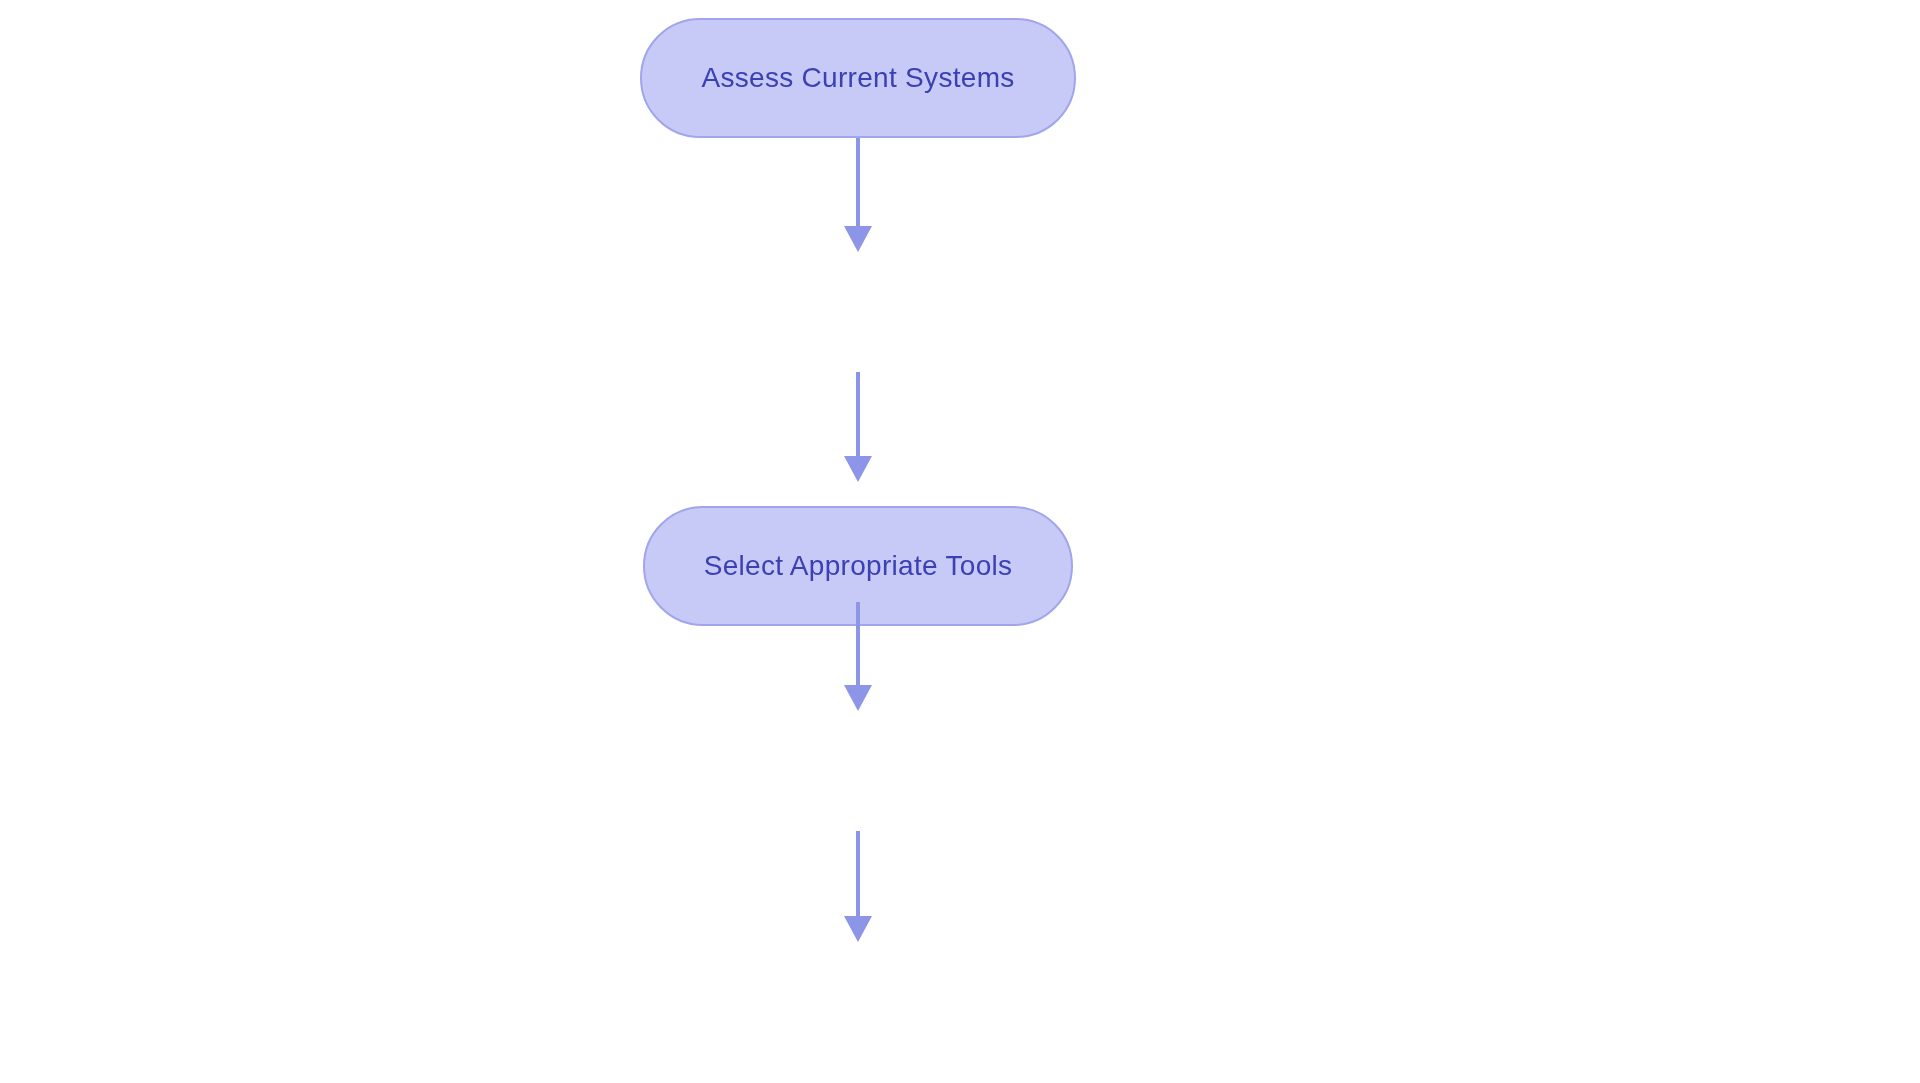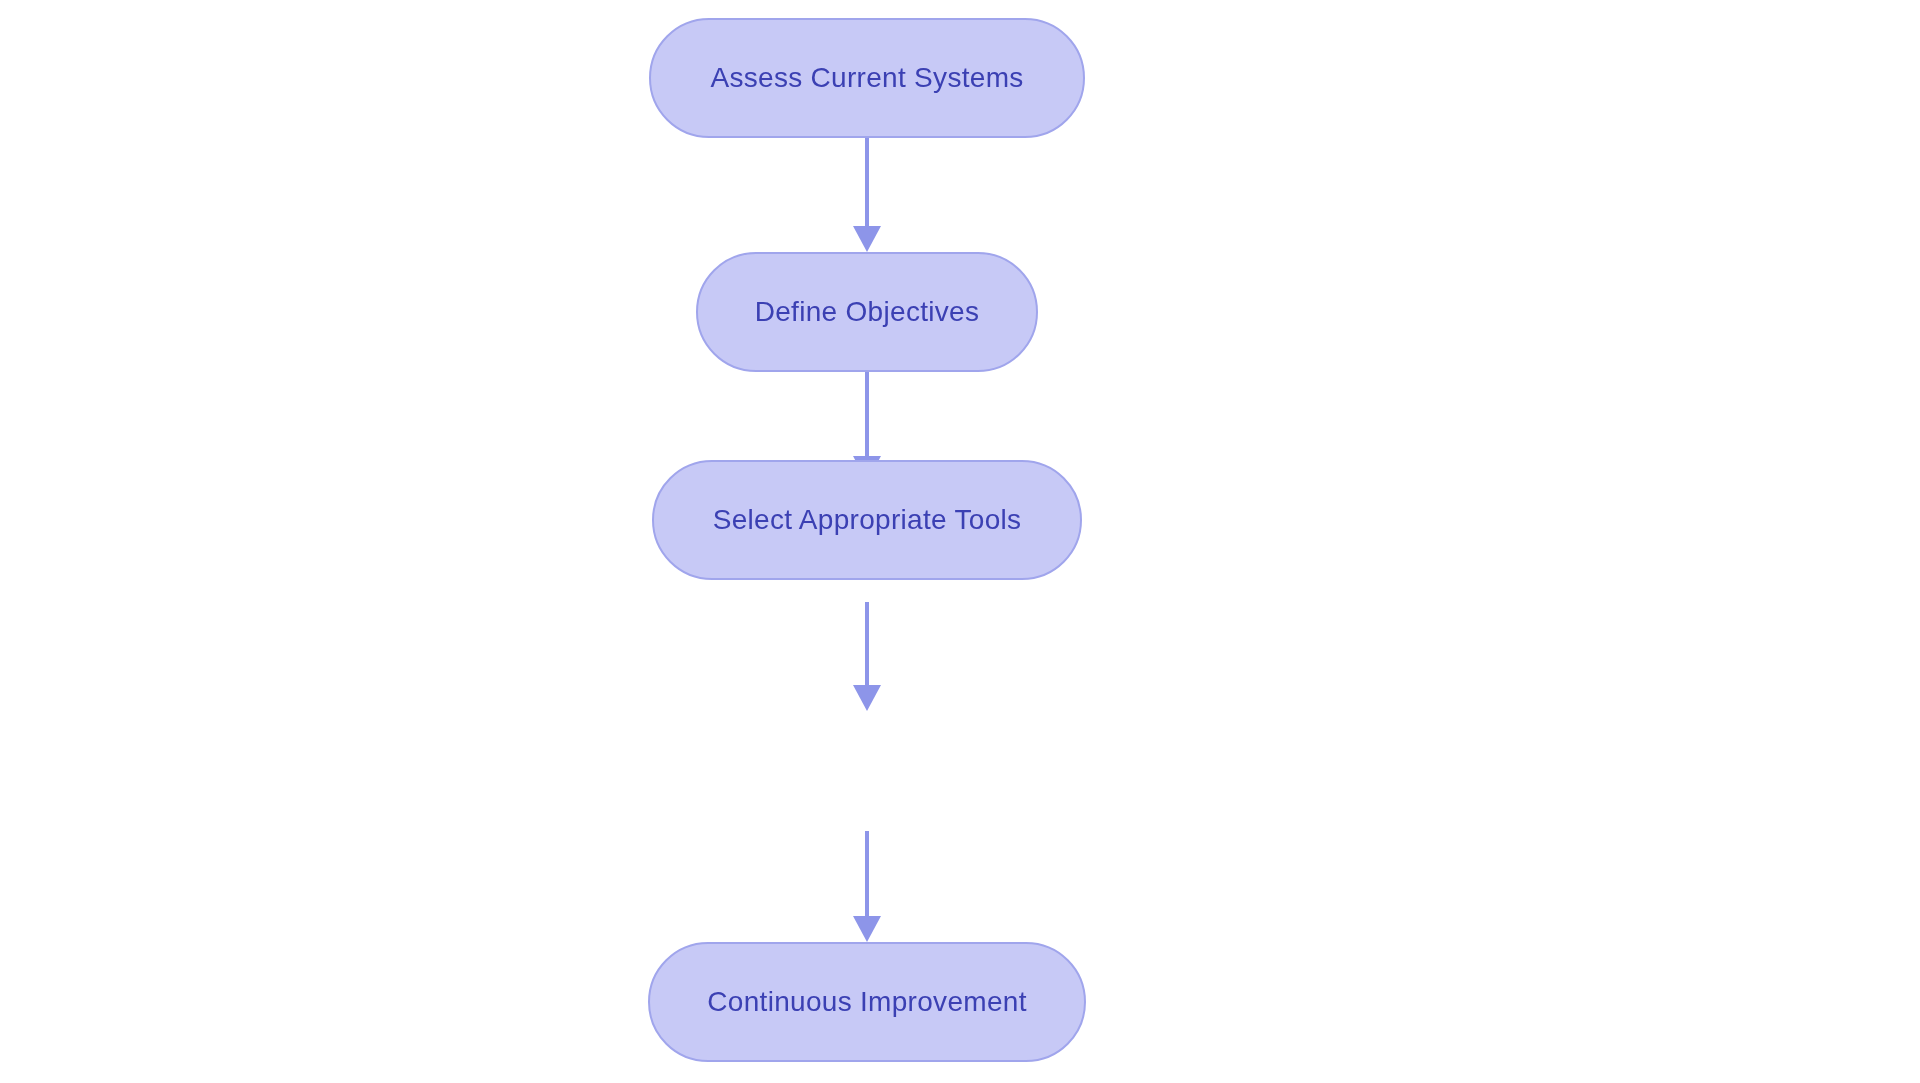--- a/index.html
+++ b/index.html
@@ -7,21 +7,20 @@
     padding: 0;
     background: #ffffff;
   }
   .canvas {
     position: relative;
     width: 1716px;
     height: 1083px;
     background: #ffffff;
     overflow: hidden;
     font-family: "Liberation Sans", "DejaVu Sans", sans-serif;
-    margin-left: 9px;
   }
   .node {
     position: absolute;
     left: 50%;
     transform: translateX(-50%);
     height: 120px;
     box-sizing: border-box;
     background: #c7c9f6;
     border: 2px solid #a0a5ec;
     border-radius: 60px;
@@ -31,21 +30,21 @@
   }
   .node-label {
     color: #3b40b3;
     font-size: 28px;
     letter-spacing: 0.3px;
     white-space: nowrap;
     user-select: none;
   }
   .n1 { top: 18px;  width: 436px; }
   .n2 { top: 252px; width: 342px; }
-  .n3 { top: 460px; width: 430px; }
+  .n3 { top: 506px; width: 430px; }
   .n4 { top: 711px; width: 262px; }
   .n5 { top: 942px; width: 438px; }
 
   .arrow {
     position: absolute;
     left: calc(50% - 16px);
     width: 32px;
     pointer-events: none;
   }
   .a1 { top: 138px; height: 114px; }
@@ -65,23 +64,20 @@
     <span class="node-label">Assess Current Systems</span>
   </div>
 
   <div class="arrow a1">
     <svg viewBox="0 0 32 114" aria-hidden="true">
       <rect class="stem" x="14" y="0" width="4" height="92"></rect>
       <polygon class="head" points="2,88 30,88 16,114"></polygon>
     </svg>
   </div>
 
-  <div class="node n2">
-    <span class="node-label">Define Objectives</span>
-  </div>
 
   <div class="arrow a2">
     <svg viewBox="0 0 32 110" aria-hidden="true">
       <rect class="stem" x="14" y="0" width="4" height="88"></rect>
       <polygon class="head" points="2,84 30,84 16,110"></polygon>
     </svg>
   </div>
 
   <div class="node n3">
     <span class="node-label">Select Appropriate Tools</span>
@@ -95,17 +91,14 @@
   </div>
 
 
   <div class="arrow a4">
     <svg viewBox="0 0 32 111" aria-hidden="true">
       <rect class="stem" x="14" y="0" width="4" height="89"></rect>
       <polygon class="head" points="2,85 30,85 16,111"></polygon>
     </svg>
   </div>
 
-  <div class="node n5">
-    <span class="node-label">Continuous Improvement</span>
-  </div>
 
 </div>
 
 </body></html>

